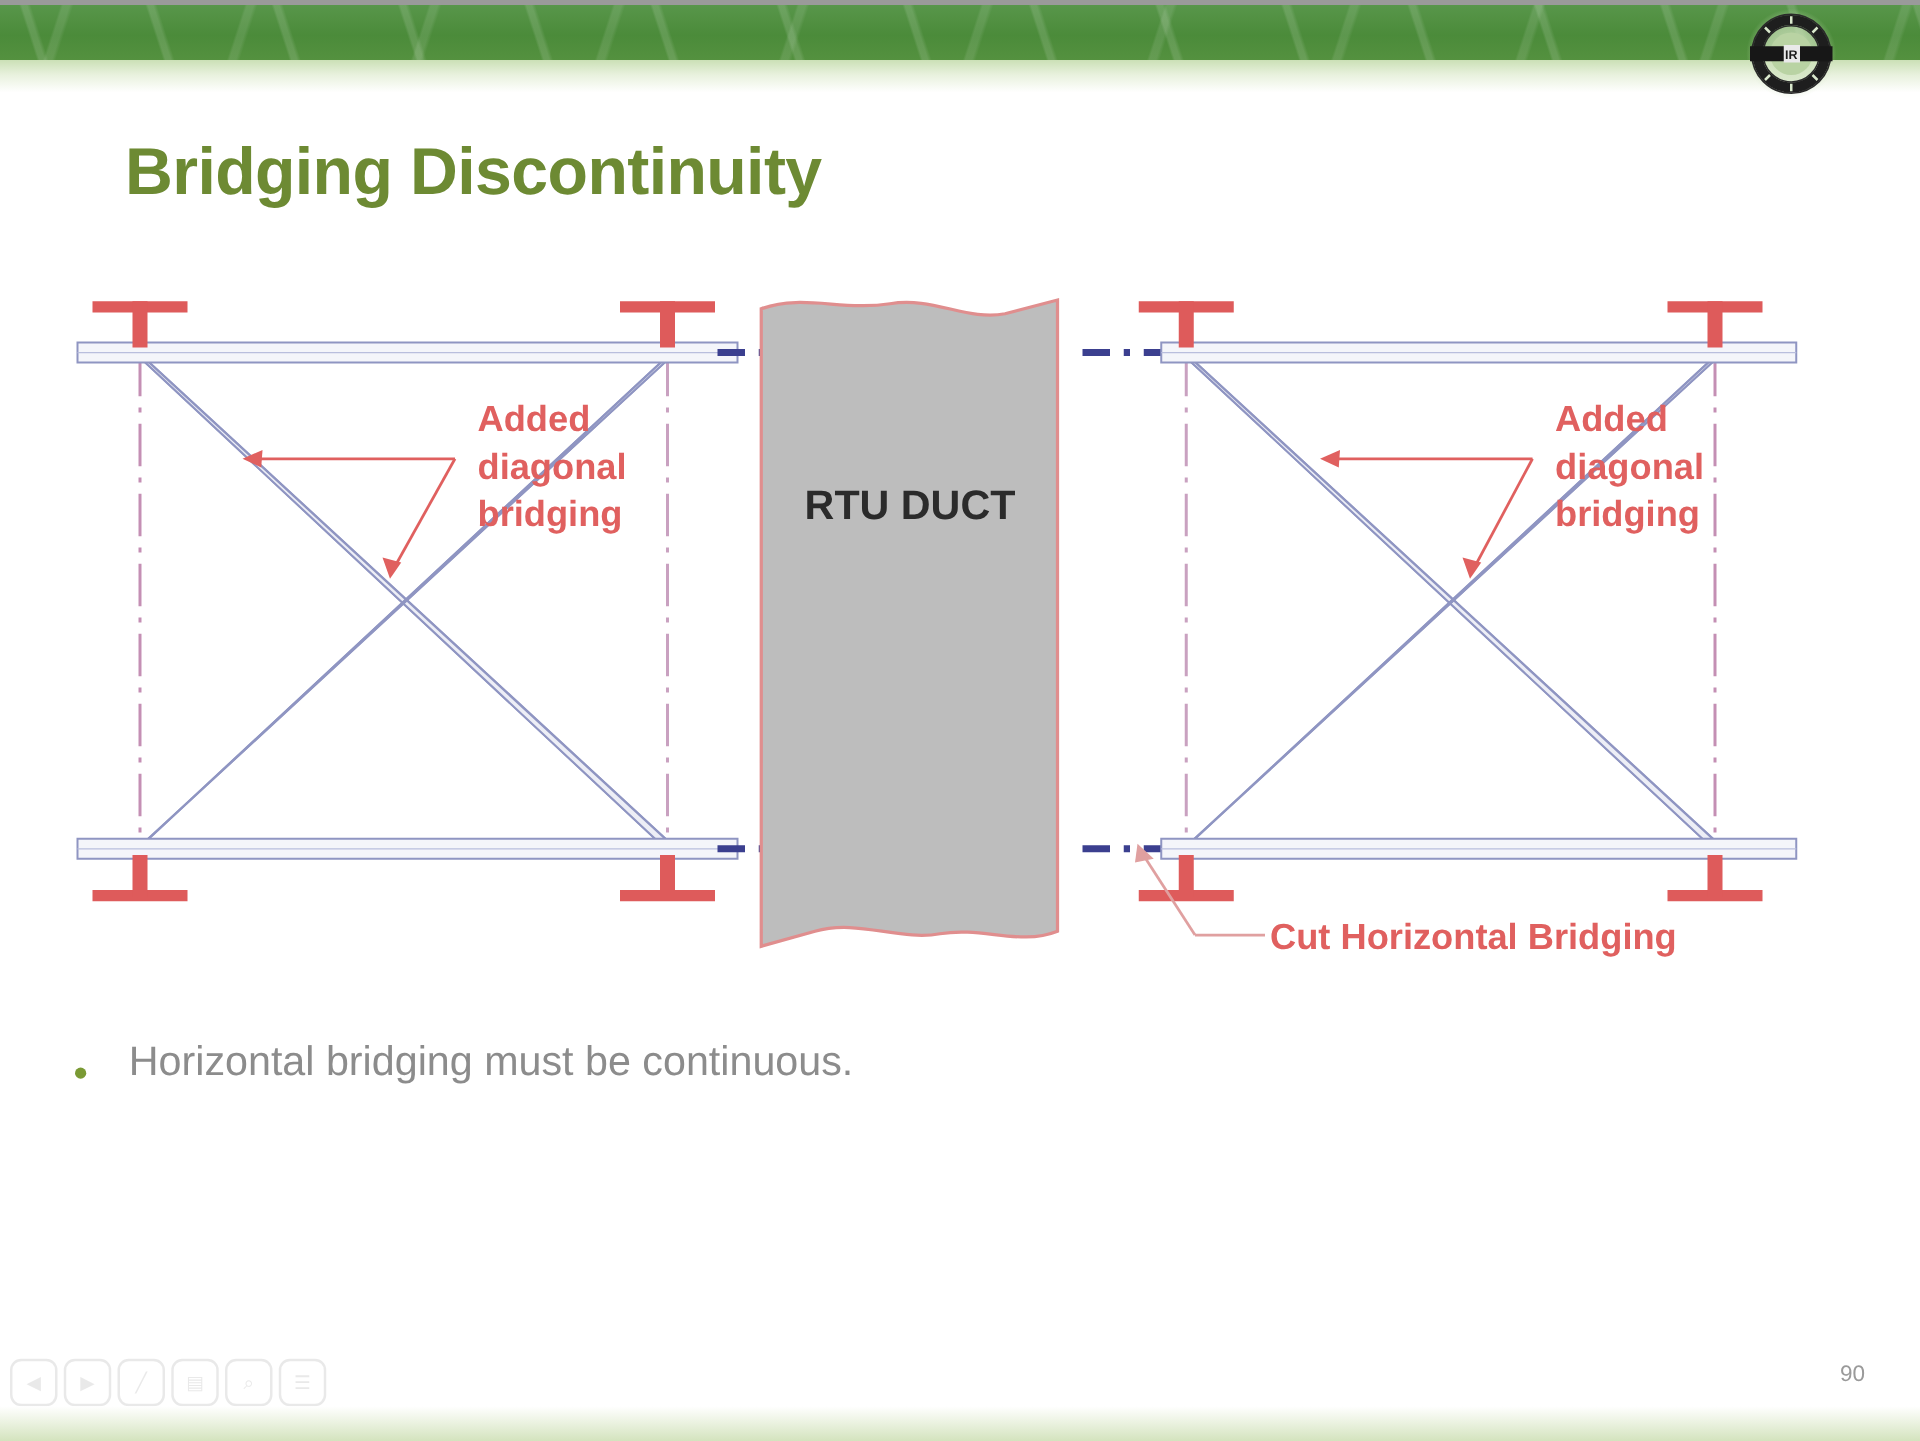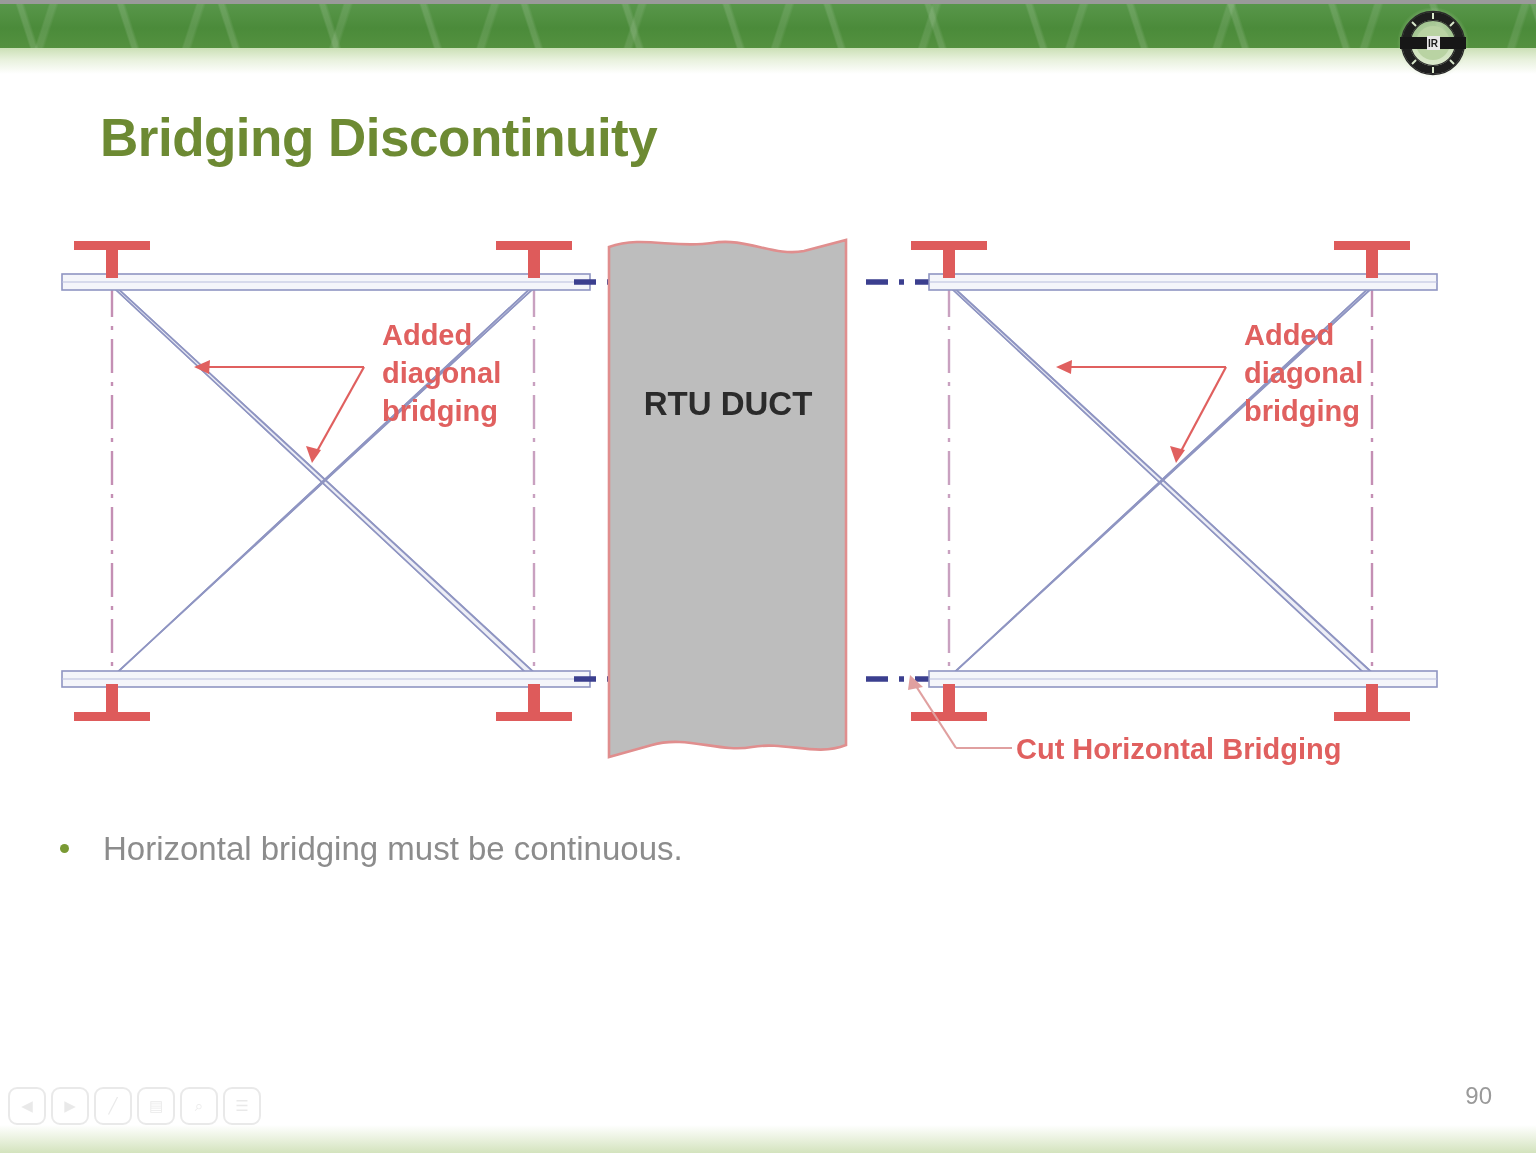--- a/index.html
+++ b/index.html
@@ -83,42 +83,42 @@
   .diagram svg { display: block; }
 
   
   .bullets {
     position: absolute;
     left: 52px; top: 826px;
     width: 1400px;
   }
   .bullet-row {
     display: flex;
-    align-items: flex-start;
+    align-items: center;
     margin-bottom: 56px;
   }
   .bullet-dot {
     flex: 0 0 auto;
     width: 9px; height: 9px;
     border-radius: 50%;
     background: #7a9a34;
     margin: 18px 34px 0 8px;
   }
   .bullet-text {
     font-size: 33px;
     line-height: 1.42;
     color: #8c8c8c;
     max-width: 1290px;
   }
 
   
   .page-number {
     position: absolute;
     right: 44px; bottom: 43px;
-    font-size: 24px;
+    font-size: 18px;
     color: #9a9a9a;
   }
   .footer-band {
     position: absolute;
     left: 0; bottom: 0;
     width: 1536px; height: 28px;
     background: linear-gradient(180deg, #ffffff 0%, #eef4e5 40%, #d3e3bd 100%);
   }
   .nav-icons {
     position: absolute;

